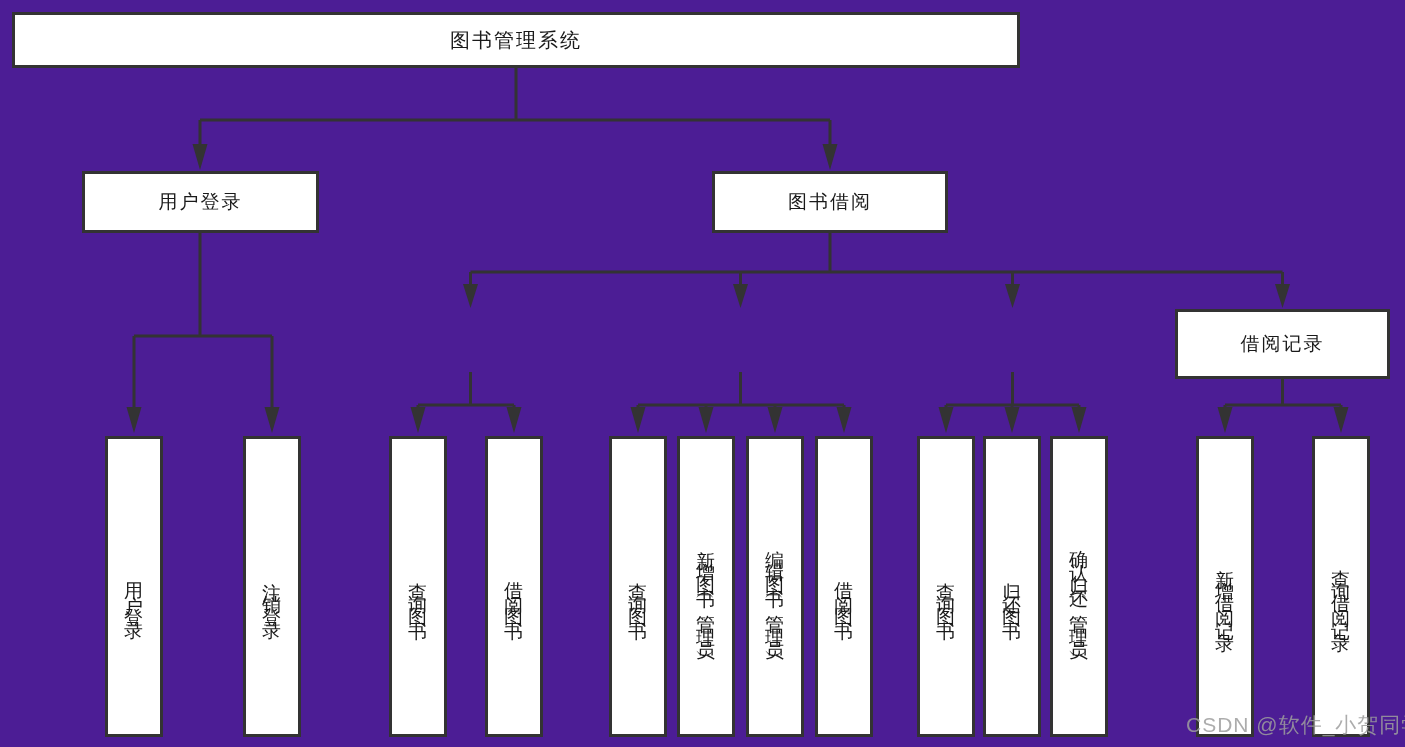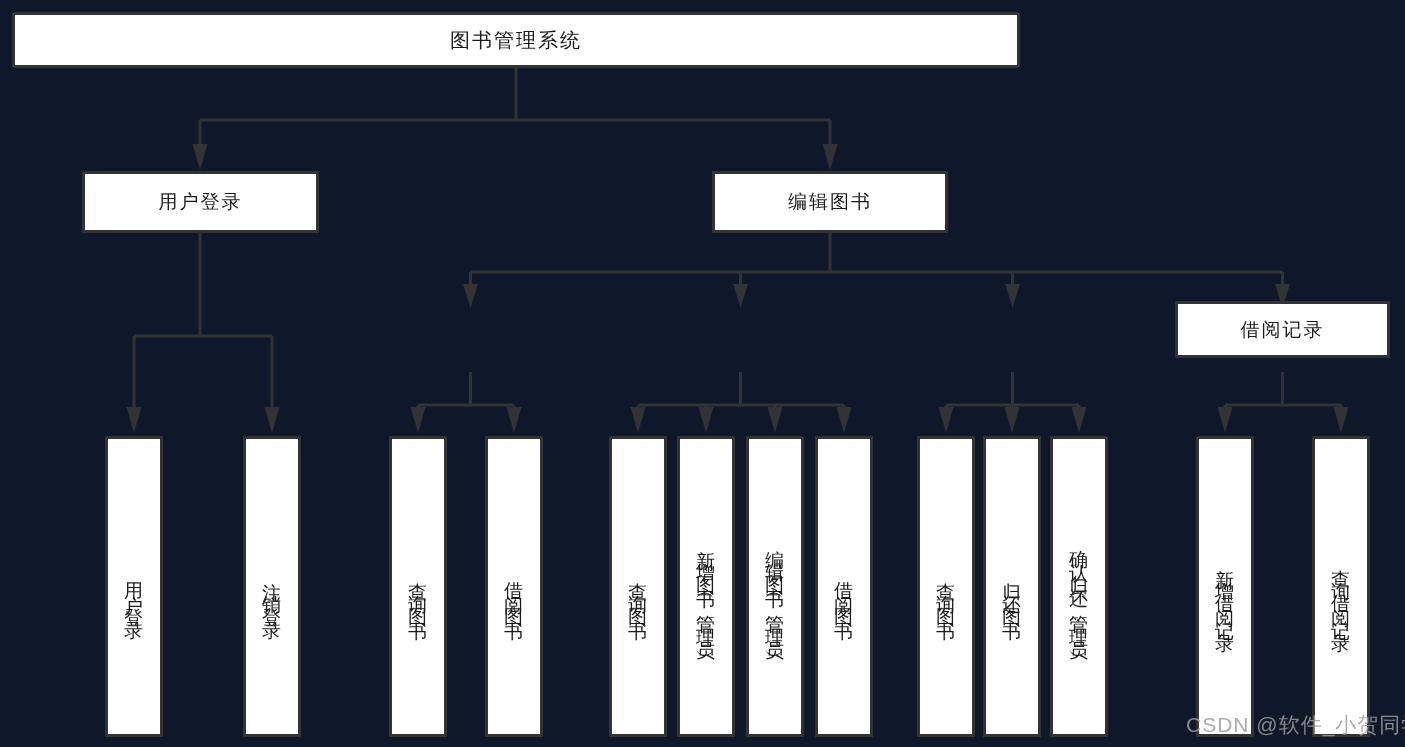--- a/index.html
+++ b/index.html
@@ -4,21 +4,21 @@
 <style>
   html, body {
     margin: 0;
     padding: 0;
     background: #ffffff;
   }
   .canvas {
     position: relative;
     width: 1405px;
     height: 747px;
-    background: #0f172a;
+    background: #4c1d95;
     font-family: "Liberation Sans", "DejaVu Sans", sans-serif;
     overflow: hidden;
   }
   .connectors {
     position: absolute;
     left: 0;
     top: 0;
     width: 1405px;
     height: 747px;
     pointer-events: none;
@@ -94,23 +94,23 @@
       <polygon points="1004.5,407 1019.5,407 1012,433"></polygon>
       <polygon points="1071.5,407 1086.5,407 1079,433"></polygon>
       <polygon points="1217.5,407 1232.5,407 1225,433"></polygon>
       <polygon points="1333.5,407 1348.5,407 1341,433"></polygon>
     </g>
   </svg>
 
   <div class="node box-h box-title" style="left:12px; top:12px; width:1008px; height:56px;">图书管理系统</div>
 
   <div class="node box-h" style="left:82px; top:171px; width:237px; height:62px;">用户登录</div>
-  <div class="node box-h" style="left:712px; top:171px; width:236px; height:62px;">编辑图书</div>
+  <div class="node box-h" style="left:712px; top:171px; width:236px; height:62px;">图书借阅</div>
 
-  <div class="node box-h" style="left:1175px; top:301px; width:215px; height:57px;">借阅记录</div>
+  <div class="node box-h" style="left:1175px; top:309px; width:215px; height:70px;">借阅记录</div>
 
   <div class="node box-v" style="left:105px; top:436px; width:58px; height:301px;">用户登录</div>
   <div class="node box-v" style="left:243px; top:436px; width:58px; height:301px;">注销登录</div>
 
   <div class="node box-v" style="left:389px; top:436px; width:58px; height:301px;">查询图书</div>
   <div class="node box-v" style="left:485px; top:436px; width:58px; height:301px;">借阅图书</div>
 
   <div class="node box-v" style="left:609px; top:436px; width:58px; height:301px;">查询图书</div>
   <div class="node box-v" style="left:677px; top:436px; width:58px; height:301px;">新增图书（管理员）</div>
   <div class="node box-v" style="left:746px; top:436px; width:58px; height:301px;">编辑图书（管理员）</div>

